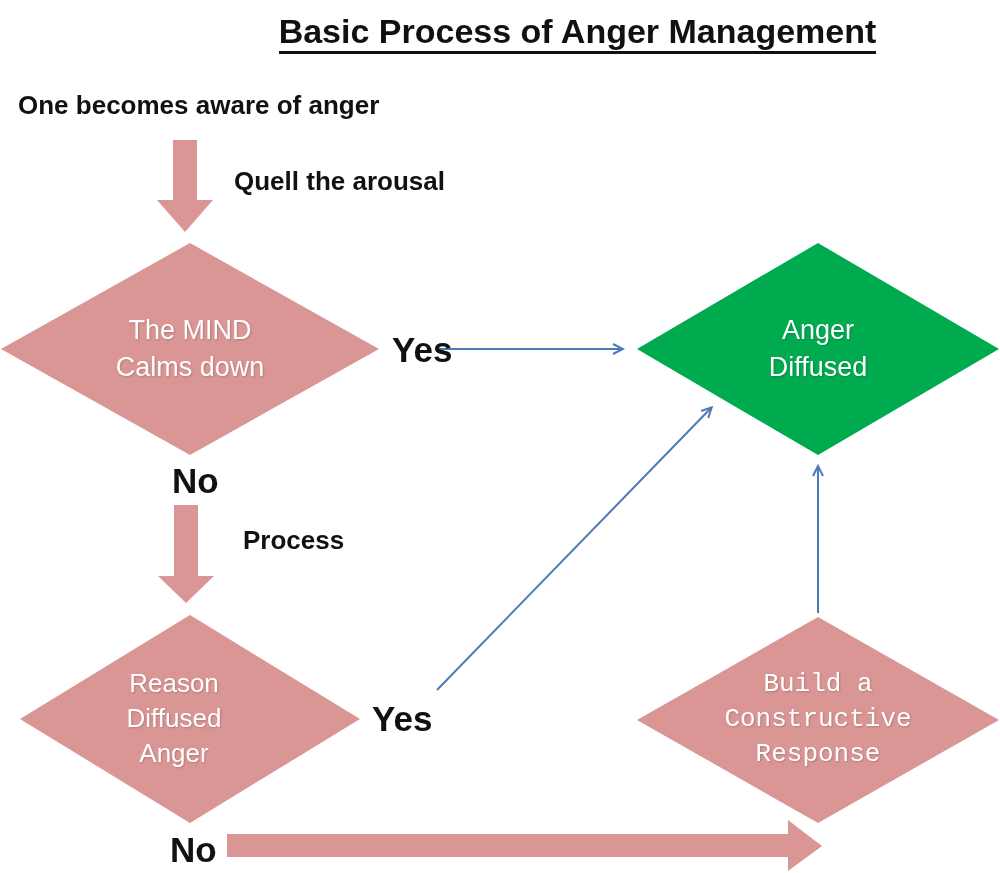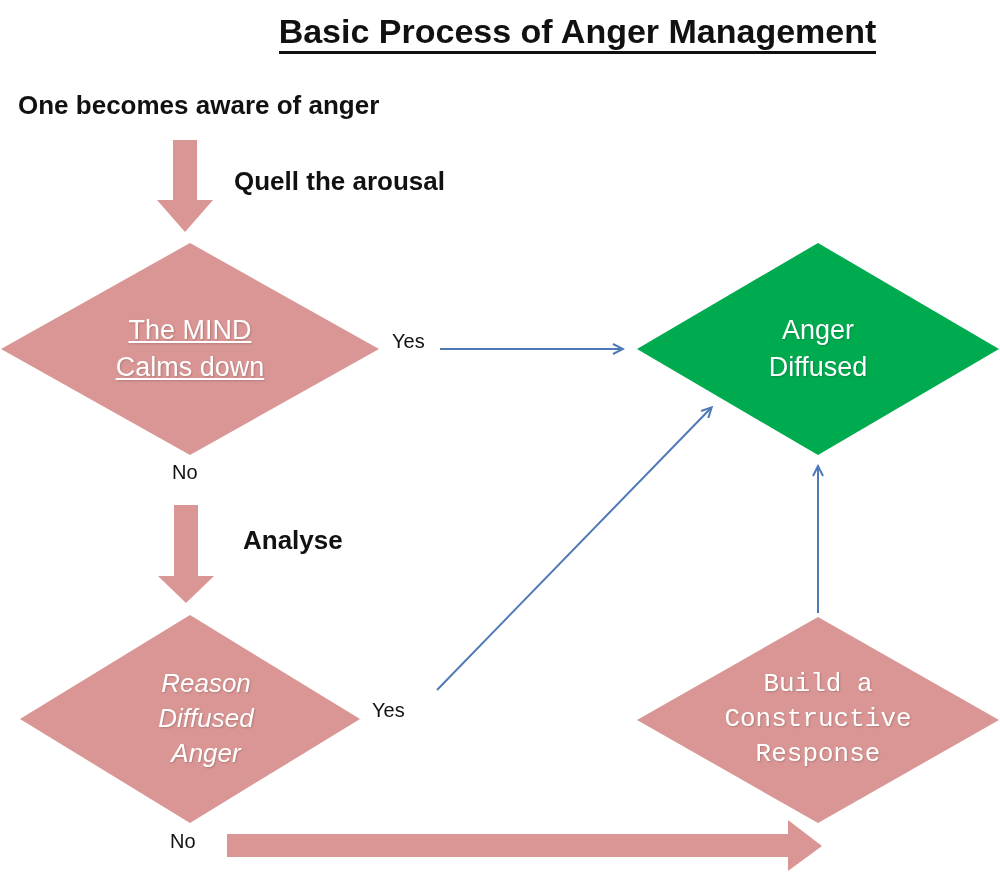--- a/index.html
+++ b/index.html
@@ -45,22 +45,22 @@
   }
   .page-title span {
     border-bottom: 3px solid var(--label-black, #111);
     padding-bottom: 1px;
   }
   .flow-label {
     font-size: 26px;
     font-weight: 600;
   }
   .branch-label {
-    font-size: 20px;
-    font-weight: 400;
+    font-size: 35px;
+    font-weight: 700;
   }
   .node-text {
     position: absolute;
     width: 300px;
     text-align: center;
     color: var(--diamond-text, #fff);
     white-space: pre-line;
     text-shadow: 1px 1px 2px rgba(0,0,0,0.18);
   }
   .node-text.two-line {
@@ -101,28 +101,28 @@
   </svg>
 
   <div class="overlay page-title">
     <span>Basic Process of Anger Management</span>
   </div>
 
   <div class="overlay flow-label" style="left:234px; top:166px;">Quell the arousal</div>
   <div class="overlay flow-label" style="left:18px; top:90px;">One becomes aware of anger</div>
   <div class="overlay branch-label" style="left:392px; top:330px;">Yes</div>
   <div class="overlay branch-label" style="left:172px; top:461px;">No</div>
-  <div class="overlay flow-label" style="left:243px; top:525px;">Analyse</div>
+  <div class="overlay flow-label" style="left:243px; top:525px;">Process</div>
   <div class="overlay branch-label" style="left:372px; top:699px;">Yes</div>
   <div class="overlay branch-label" style="left:170px; top:830px;">No</div>
 
-  <div class="node-text two-line" style="left:40px; top:312px;text-decoration:underline;">The MIND
+  <div class="node-text two-line" style="left:40px; top:312px;">The MIND
 Calms down</div>
   <div class="node-text two-line" style="left:668px; top:312px;">Anger
 Diffused</div>
-  <div class="node-text three-line" style="left:56px; top:666px;font-style:italic;">Reason
+  <div class="node-text three-line" style="left:24px; top:666px;">Reason
 Diffused
 Anger</div>
   <div class="node-text three-line" style="left:668px; top:667px;font-family:Liberation Mono, monospace;">Build a
 Constructive
 Response</div>
 
 </div>
 
 </body></html>

